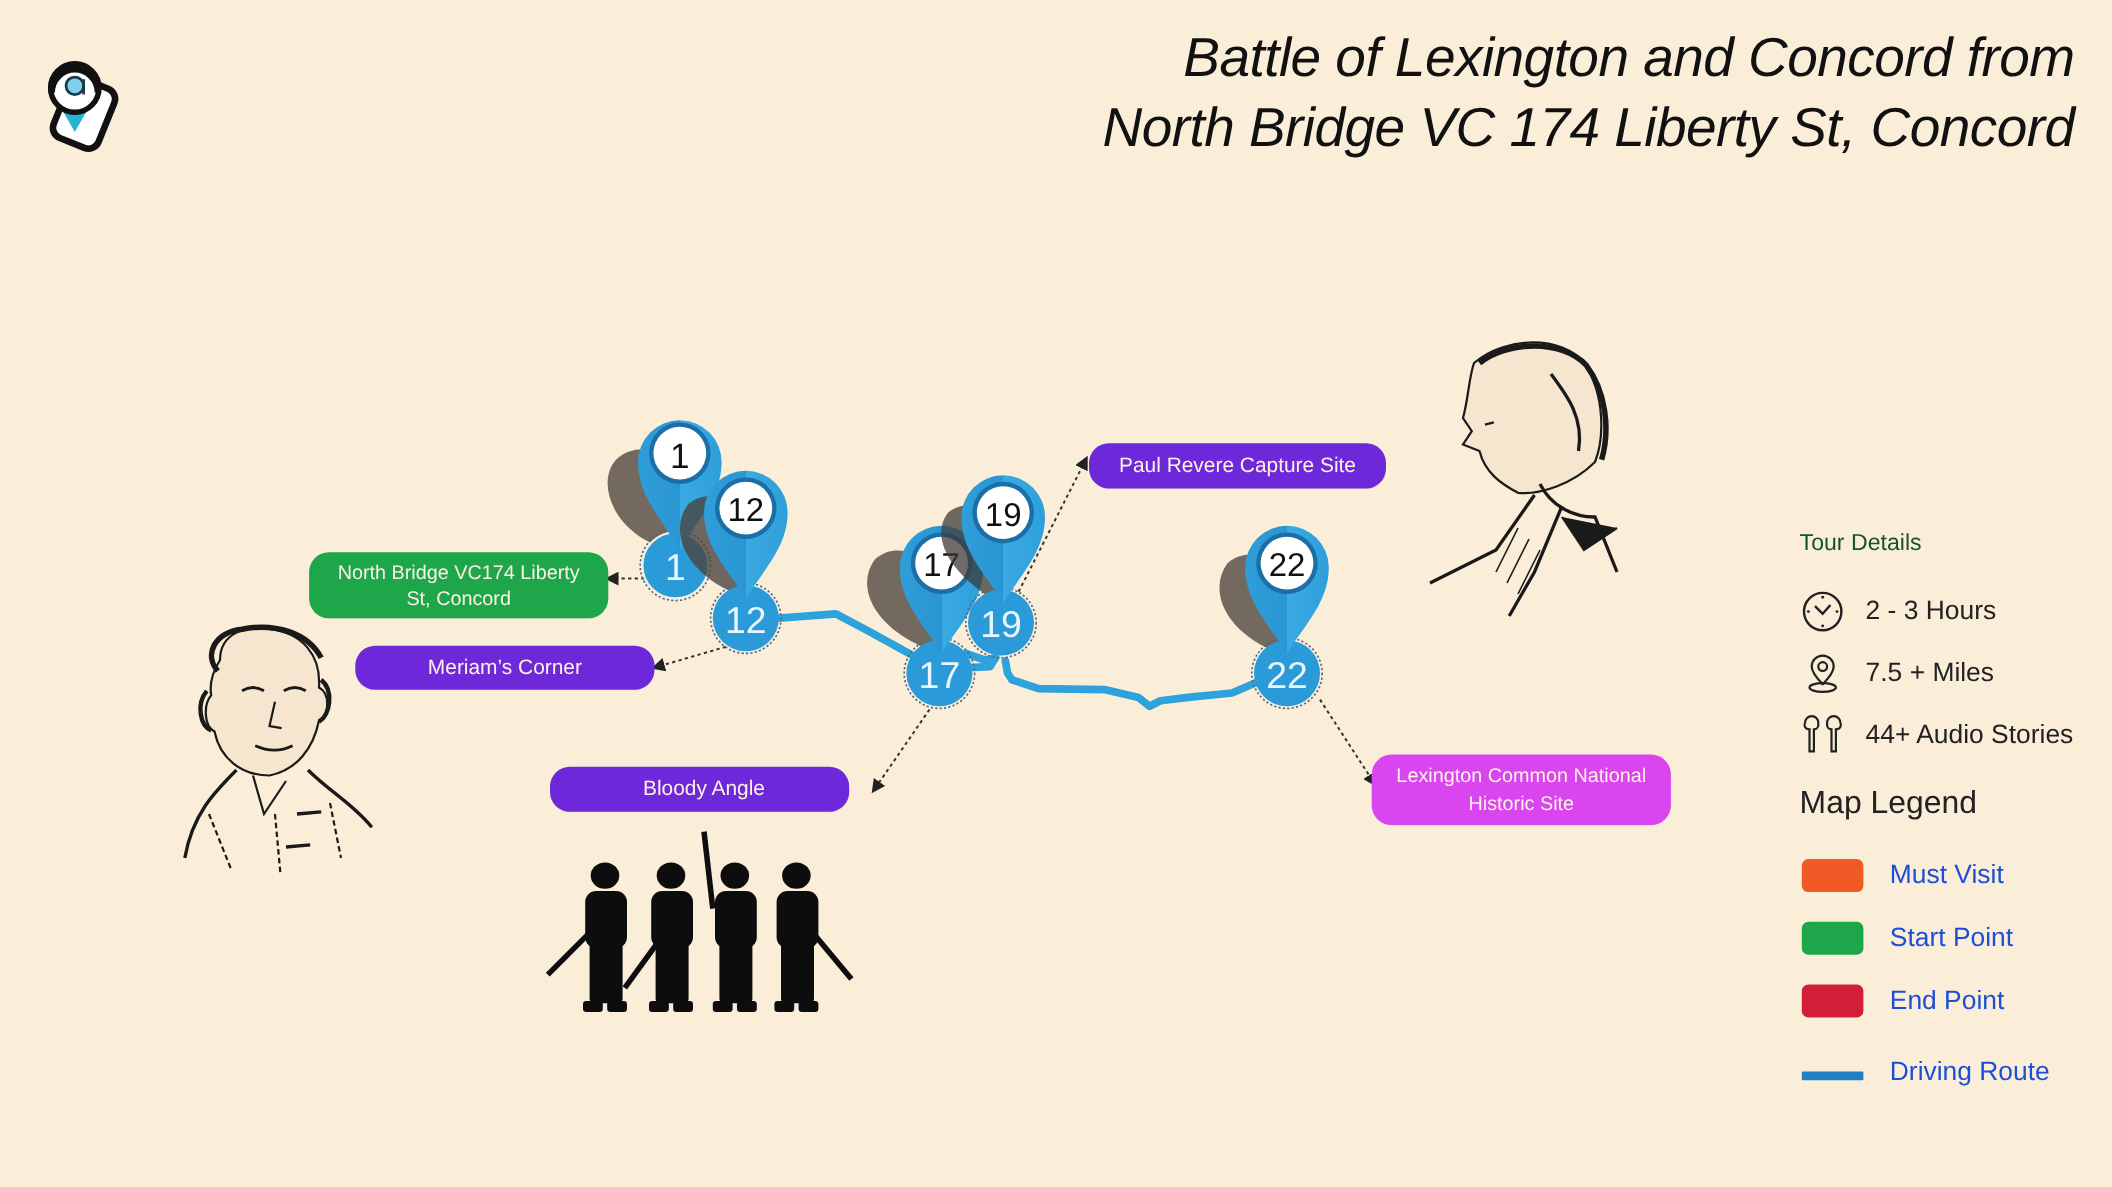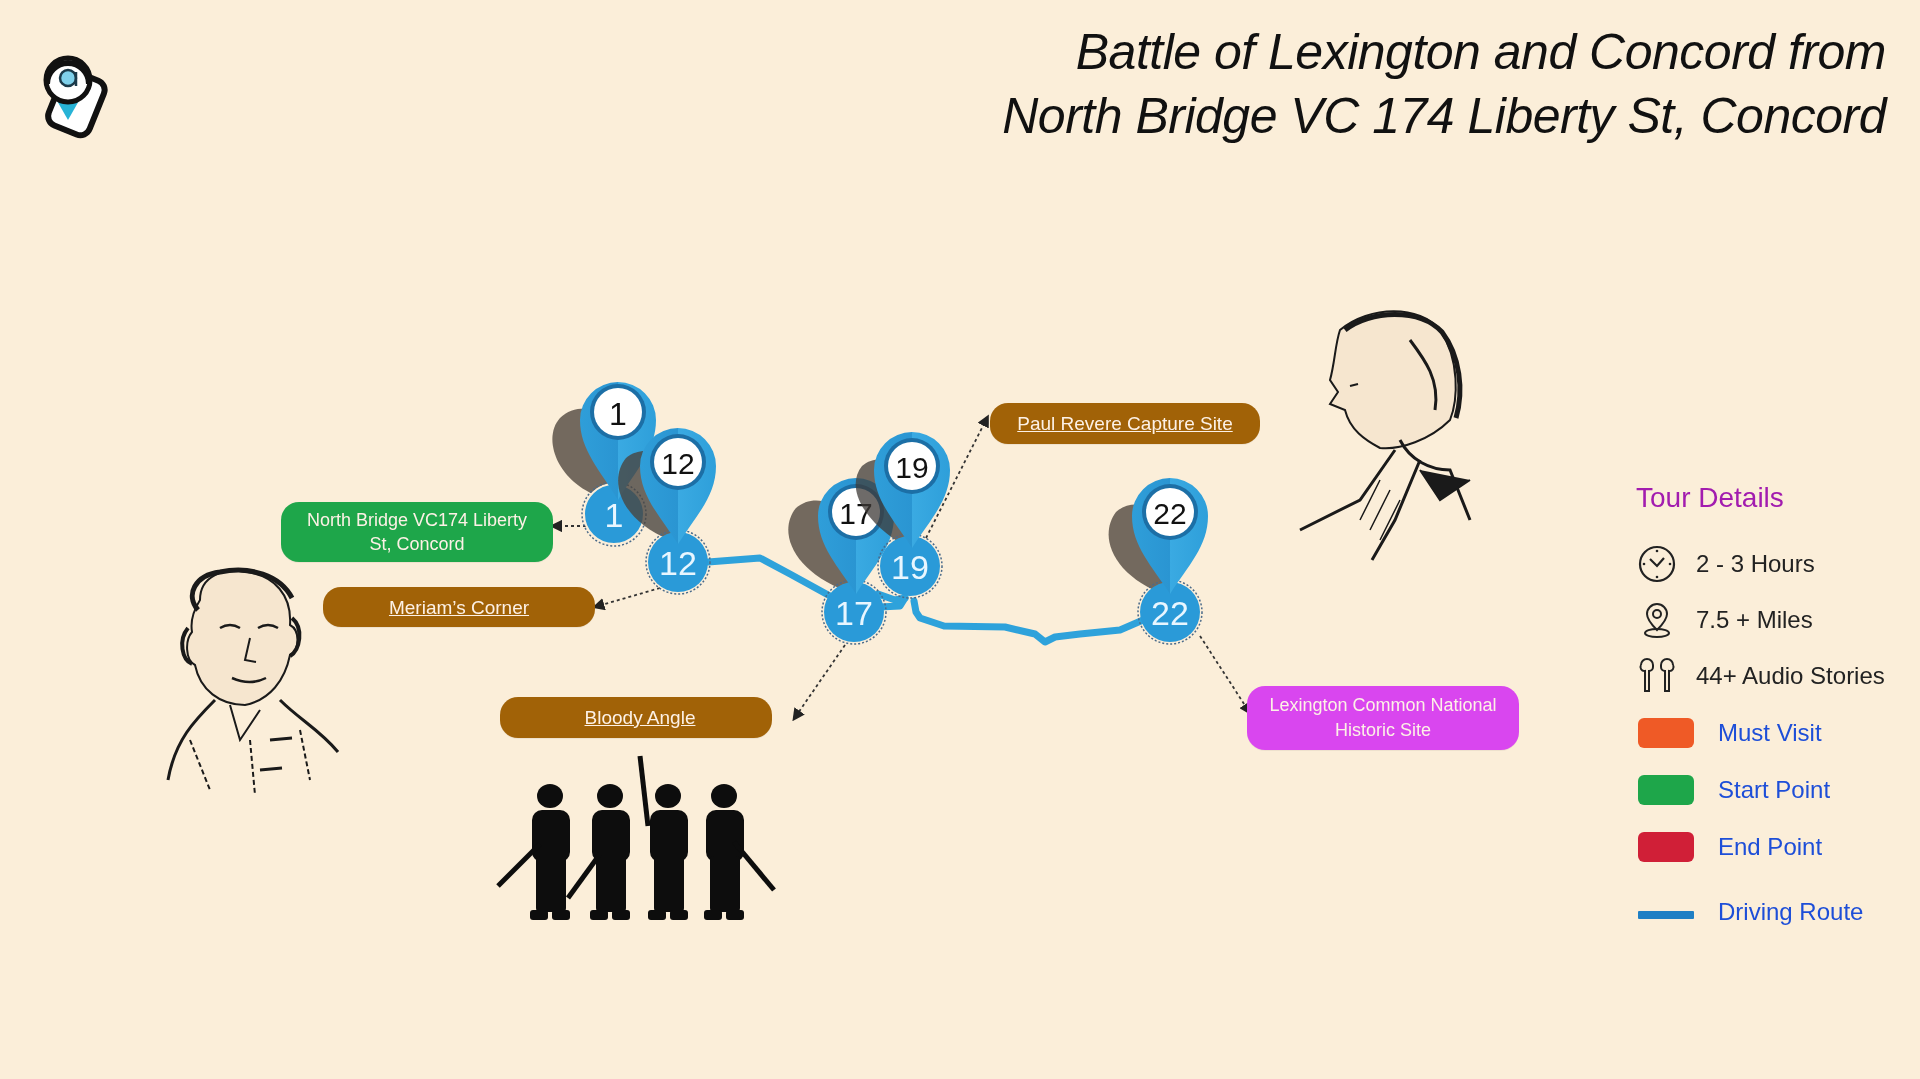--- a/index.html
+++ b/index.html
@@ -37,27 +37,27 @@
     font-size: 19px;
     line-height: 25px;
     text-align: center;
     display: flex;
     align-items: center;
     justify-content: center;
     border-radius: 18px;
     padding: 0 14px;
     box-shadow: 0 1px 0 rgba(0,0,0,0.05);
   }
-  .pill.orange { background: #a16207; text-decoration: underline; }
+  .pill.orange { background: #6d28d9; }
   .pill.green { background: #1ea64a; }
   .pill.red { background: #d946ef; }
 
   
   .panel { left: 1636px; top: 482px; width: 280px; }
-  .panel-heading { font-size: 28px; color: #a21caf; margin-bottom: 22px; }
+  .panel-heading { font-size: 21px; color: #14532d; margin-bottom: 22px; }
   .detail-row { display: flex; align-items: center; height: 56px; }
   .detail-icon { width: 42px; height: 42px; margin-right: 18px; display: flex; align-items: center; justify-content: center; }
   .detail-text { font-size: 24px; color: #222; white-space: nowrap; }
   .legend-heading { font-size: 29px; color: #222; margin-top: 18px; margin-bottom: 20px; }
   .legend-row { display: flex; align-items: center; height: 57px; }
   .swatch { width: 56px; height: 30px; border-radius: 6px; margin-left: 2px; margin-right: 24px; }
   .swatch.line { height: 8px; border-radius: 1px; margin-top: 6px; }
   .legend-text { font-size: 24px; color: #1d4ed8; white-space: nowrap; }
 </style>
 </head>
@@ -272,20 +272,21 @@
   <div class="detail-row">
     <span class="detail-icon">
       <svg width="40" height="40" viewBox="0 0 40 40">
           <path d="M4 9 a6 6 0 0 1 12 0 v2 a4 4 0 0 1 -4 4 v20 h-4 v-20 a4 4 0 0 1 -4 -6" fill="none" stroke="#222" stroke-width="2"></path>
           <path d="M36 9 a6 6 0 0 0 -12 0 v2 a4 4 0 0 0 4 4 v20 h4 v-20 a4 4 0 0 0 4 -6" fill="none" stroke="#222" stroke-width="2"></path>
         </svg>
     </span>
     <span class="detail-text">44+ Audio Stories</span>
   </div>
 
+  <div class="legend-heading">Map Legend</div>
 
   <div class="legend-row">
     <span class="swatch" style="background:#ef5a26"></span>
     <span class="legend-text">Must Visit</span>
   </div>
   <div class="legend-row">
     <span class="swatch" style="background:#1ea64a"></span>
     <span class="legend-text">Start Point</span>
   </div>
   <div class="legend-row">

